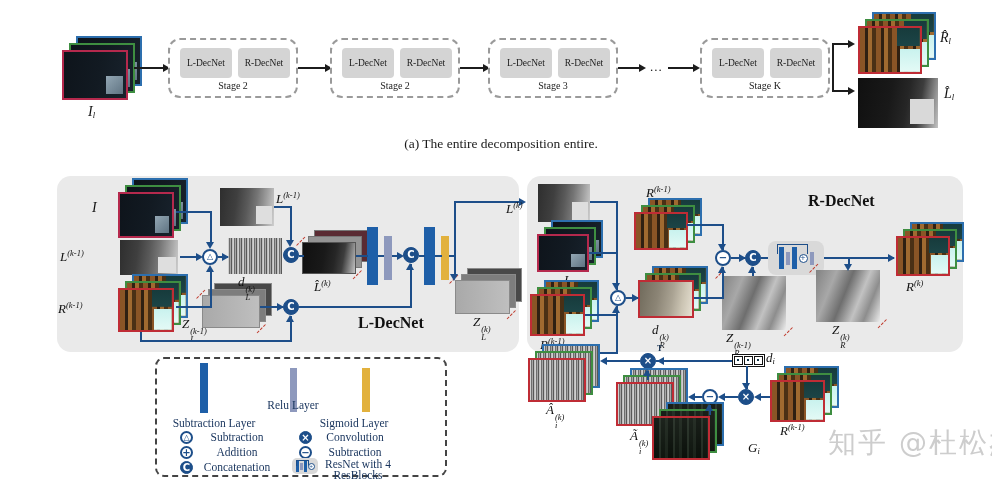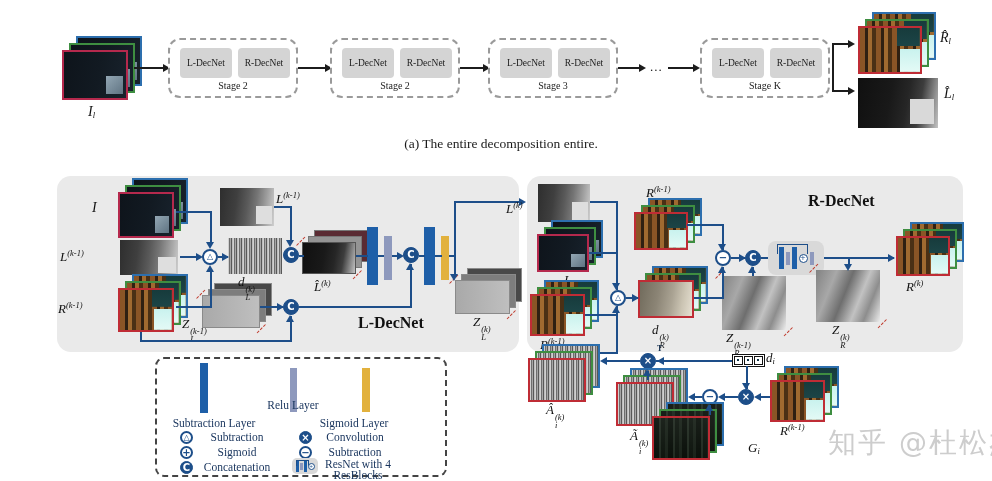--- a/index.html
+++ b/index.html
@@ -468,21 +468,21 @@
     </div>
   <span class="lgt" style="left:198px;top:431px;width:78px">Subtraction</span>
   <div class="op fill opsm" style="left:299px;top:431px">
       <span>×</span>
     </div>
   <span class="lgt" style="left:318px;top:431px;width:74px">Convolution</span>
 
   <div class="op line opsm" style="left:180px;top:446px">
       <span>+</span>
     </div>
-  <span class="lgt" style="left:198px;top:446px;width:78px">Sigmoid</span>
+  <span class="lgt" style="left:198px;top:446px;width:78px">Addition</span>
   <div class="op line opsm" style="left:299px;top:446px">
       <span>−</span>
     </div>
   <span class="lgt" style="left:318px;top:446px;width:74px">Subtraction</span>
 
   <div class="op fill opsm" style="left:180px;top:461px">
       <span>C</span>
     </div>
   <span class="lgt" style="left:194px;top:461px;width:86px">Concatenation</span>
   <div class="rnet sm" style="left:292px;top:458px;width:26px;height:16px">

